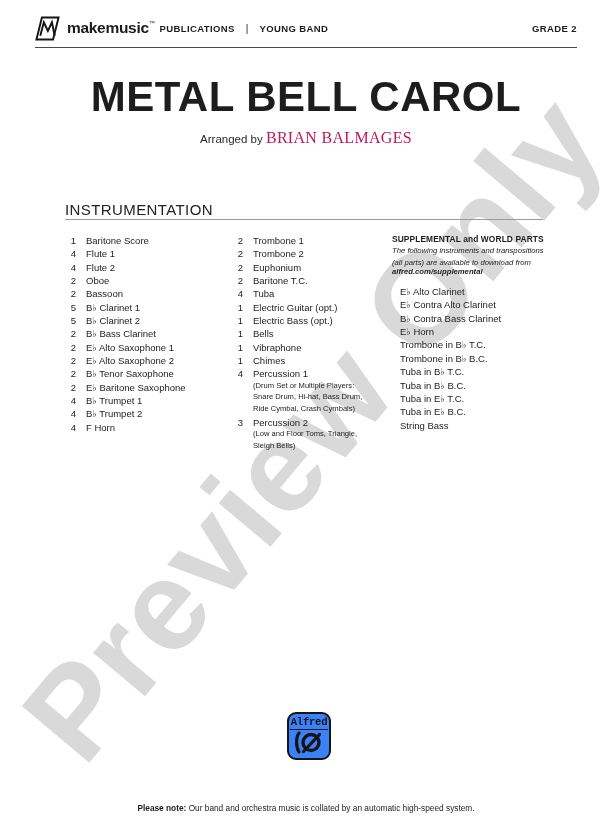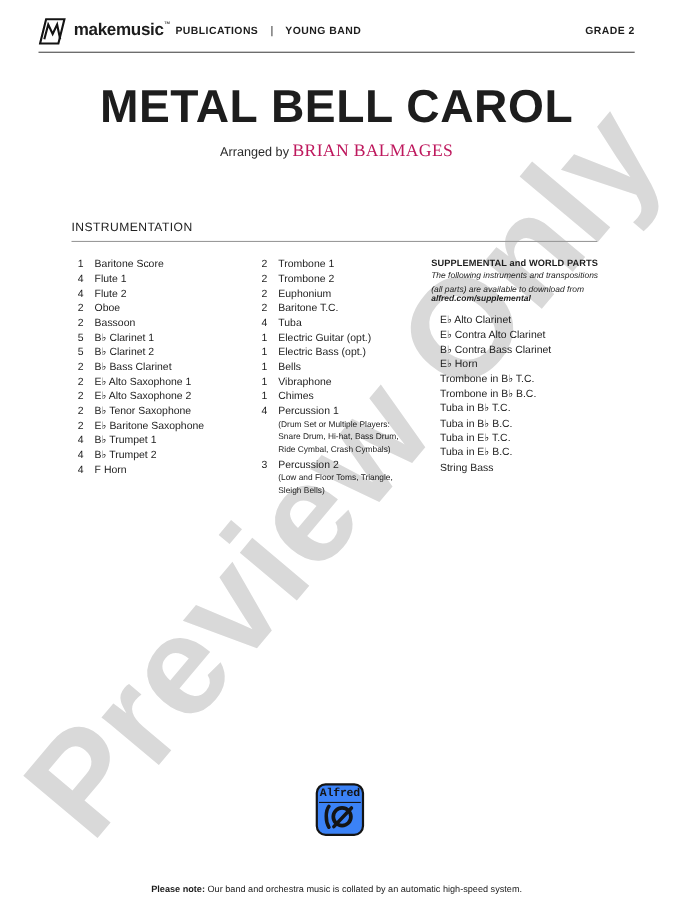--- a/index.html
+++ b/index.html
@@ -38,21 +38,21 @@
     text-align:center; font-size:42px; font-weight:700;
     letter-spacing:0.5px; color:#1d1d1d;
   }
   .byline { position:absolute; top:129px; left:0; width:100%; text-align:center; }
   .byline-prefix { font-size:11.5px; font-weight:400; color:#2a2a2a; }
   .byline-name { font-size:16px; font-weight:400; color:#be185d; letter-spacing:0.3px;font-family:Liberation Serif, serif; }
 
   
   .instr-heading {
     position:absolute; left:65px; top:201px;
-    font-size:11px; letter-spacing:0.4px; color:#222; font-weight:400;
+    font-size:15px; letter-spacing:0.4px; color:#222; font-weight:400;
   }
   .instr-rule { position:absolute; left:65px; top:219px; width:478px; height:1px; background:#9a9a9a; }
 
   .col { position:absolute; top:234px; }
   .col1 { left:64px; }
   .col2 { left:231px; }
   .row { display:flex; align-items:baseline; min-height:13.35px; line-height:13.35px; }
   .qty { width:12px; text-align:right; font-size:9.5px; flex:0 0 auto; }
   .iname { margin-left:10px; font-size:9.5px; white-space:nowrap; }
   .inote { margin-left:22px; font-size:7.6px; line-height:11.4px; white-space:nowrap; color:#1c1c1c; }

